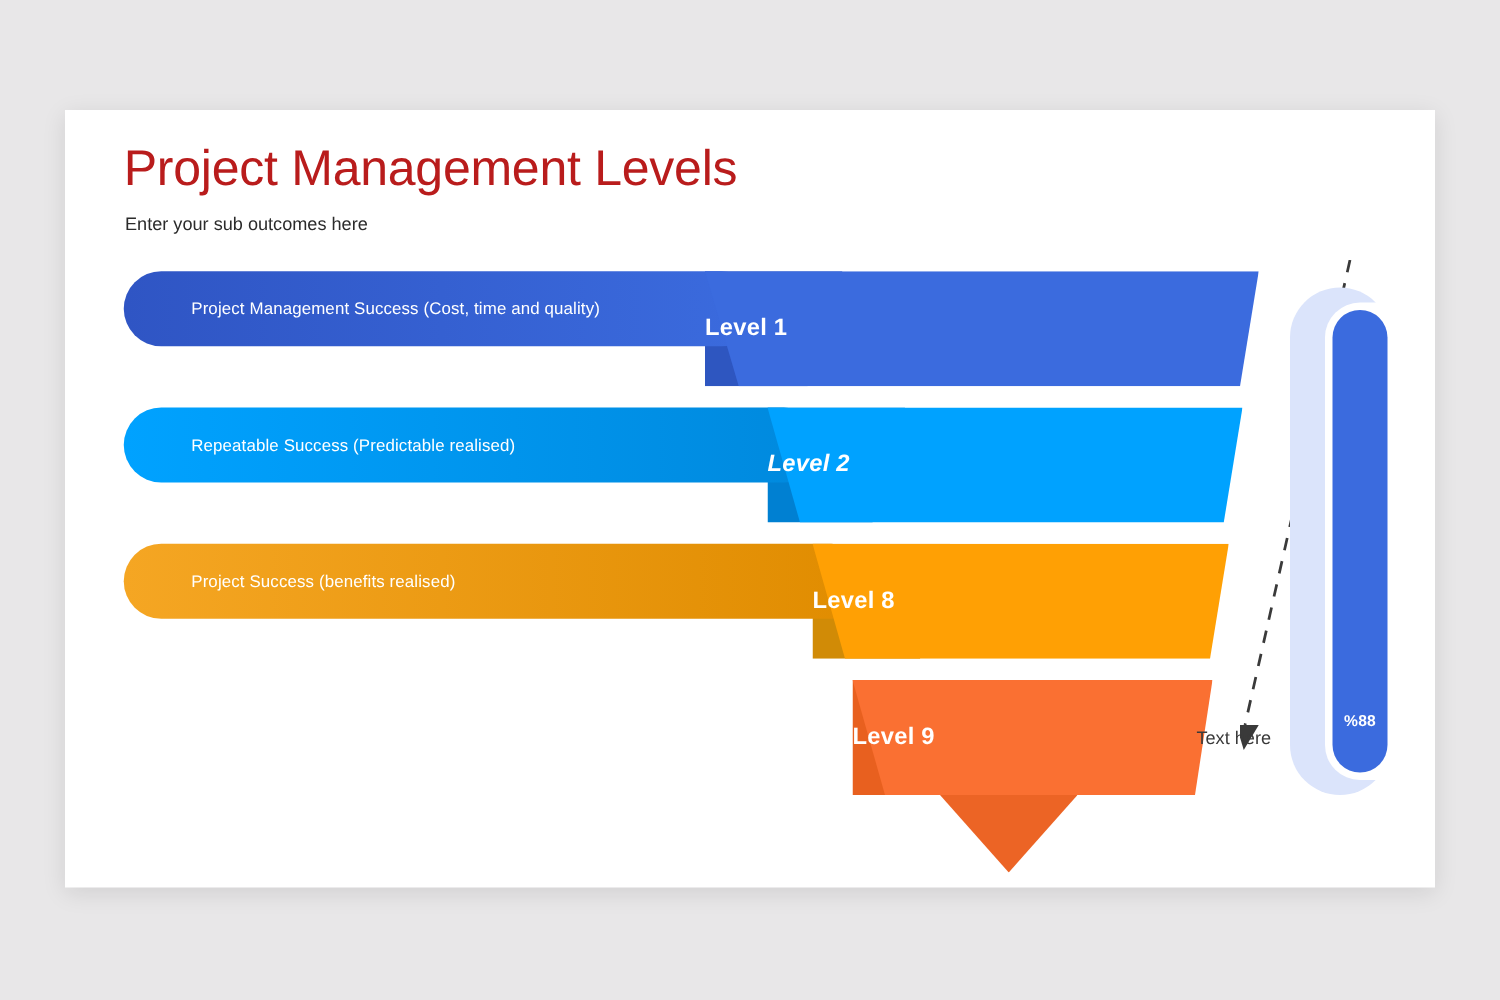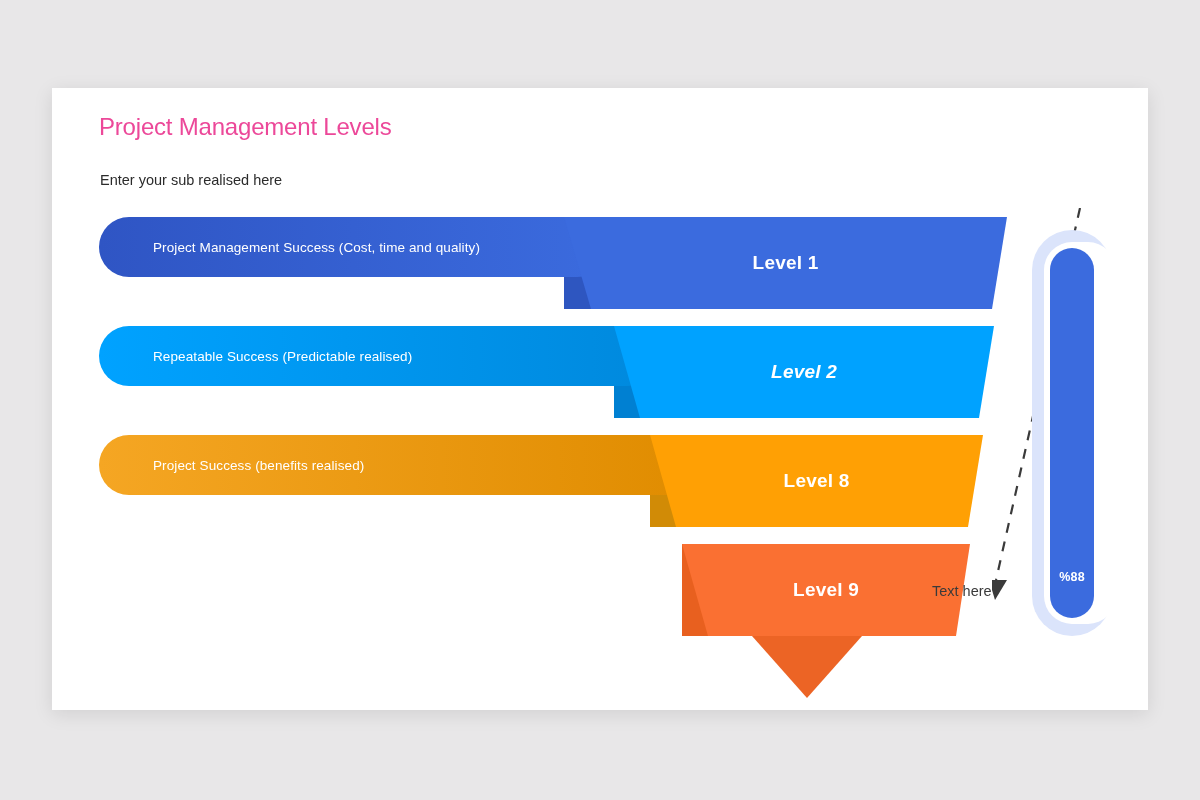--- a/index.html
+++ b/index.html
@@ -21,23 +21,23 @@
     width: 1096px;
     height: 622px;
     background: #ffffff;
     box-shadow: 0 4px 18px rgba(0,0,0,0.10);
   }
 
   #page-title {
     position: absolute;
     left: 47px;
     top: 25px;
-    font-size: 24px;
+    font-size: 40px;
     font-weight: 400;
-    color: #ec4899;
+    color: #b91c1c;
     letter-spacing: -0.2px;
     white-space: nowrap;
   }
   #page-subtitle {
     position: absolute;
     left: 48px;
     top: 84px;
     font-size: 14.5px;
     font-weight: 400;
     color: #2b2b2b;
@@ -89,21 +89,20 @@
     position: absolute;
     top: 0;
     height: 92px;
   }
   .seg svg { display: block; }
   .seg-label {
     position: absolute;
     top: 50%;
     transform: translateY(-50%);
     width: 100%;
-    text-align: center;
     font-size: 19px;
     font-weight: bold;
     color: #ffffff;
     letter-spacing: 0.2px;
     pointer-events: none;
   }
   
   .notch { position: absolute; top: 0; }
   .notch svg { display: block; }
 
@@ -126,21 +125,21 @@
     position: absolute;
     left: 980px;
     top: 142px;
     width: 80px;
     height: 406px;
     border-radius: 40px;
     background: #dbe4fb;
   }
   #progress-pill-inner {
     position: absolute;
-    left: 12px;
+    left: 28px;
     top: 12px;
     width: 56px;
     height: 382px;
     border-radius: 28px;
     background: #ffffff;
     padding-left: 16px;
   }
   #progress-pill-fill {
     position: absolute;
     left: 6px;
@@ -159,32 +158,33 @@
     font-size: 12.5px;
     font-weight: bold;
     color: #ffffff;
     letter-spacing: 0.2px;
   }
   #progress-caption {
     position: absolute;
     left: 880px;
     top: 495px;
     width: 110px;
+    text-align: center;
     font-size: 14.5px;
     color: #3a3a3a;
     white-space: nowrap;
   }
 </style>
 </head>
 <body>
 
 <div id="slide-card">
 
   <div id="page-title">Project Management Levels</div>
-  <div id="page-subtitle">Enter your sub realised here</div>
+  <div id="page-subtitle">Enter your sub outcomes here</div>
 
   <div id="levels-area">
 
     <div class="level-row r0">
       <div class="notch" style="left:512px;">
         <svg width="110" height="92" viewBox="0 0 110 92">
           <polygon points="0,0 110,0 82,92 0,92" fill="#2e56c0"></polygon>
         </svg>
       </div>
       <div class="bar" style="width:508px;background:linear-gradient(90deg,#2f55c4 0%,#3b6bde 100%);">

